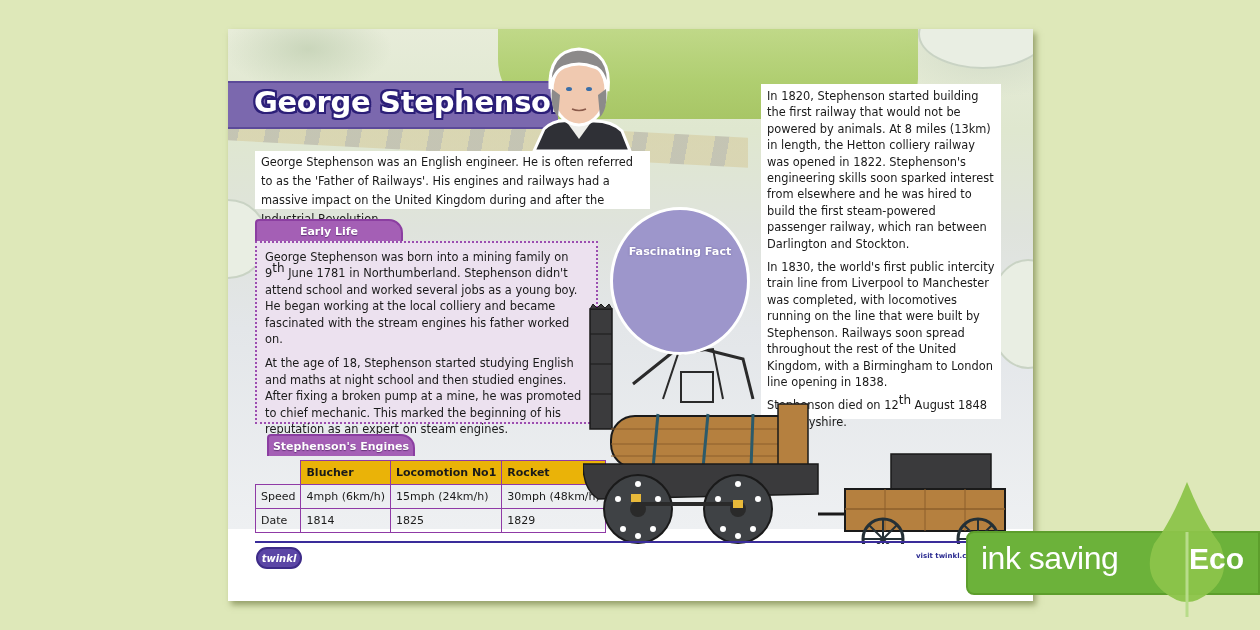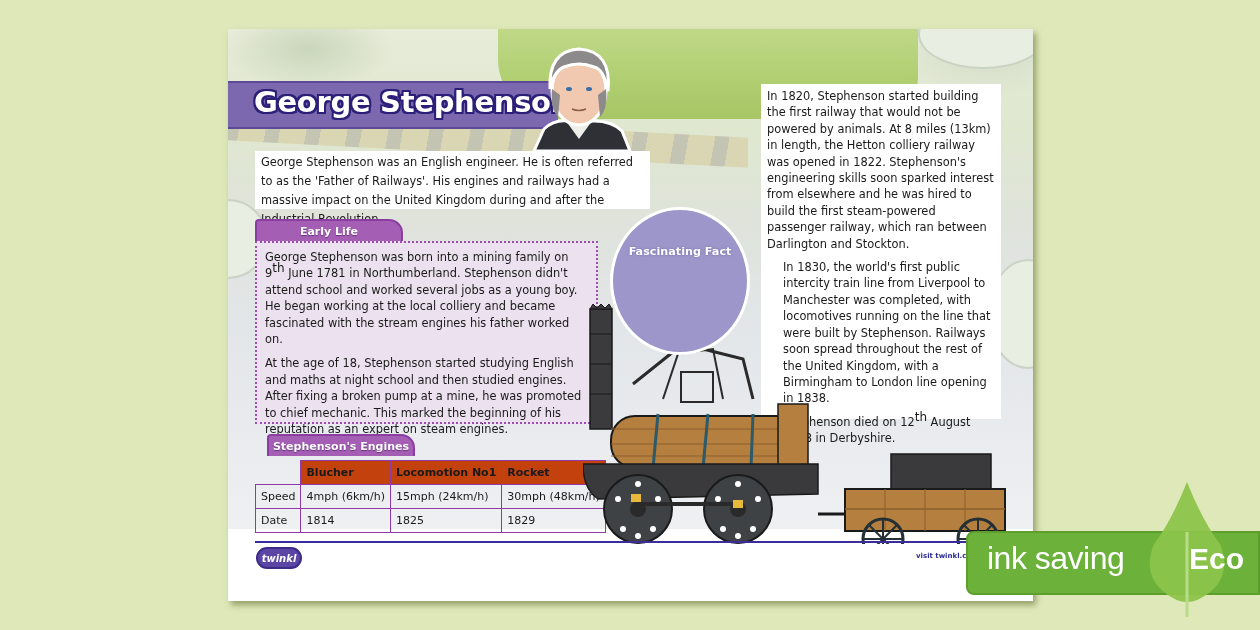--- a/index.html
+++ b/index.html
@@ -88,28 +88,28 @@
     }
     .fact .fact-title { font-weight: bold; }
     table.engines {
       position: absolute; left: 27px; top: 431px; width: 343px;
       border-collapse: collapse; font-size: 11px; color: #1a1a1a;
     }
     table.engines td, table.engines th {
       border: 1.5px solid #8f3aa6; padding: 3px 5px; height: 24px;
       text-align: left; white-space: nowrap;
     }
-    table.engines th { background: #c2410c; font-weight: bold; }
+    table.engines th { background: #eab308; font-weight: bold; }
     table.engines th.blank { border: none; border-right: 1.5px solid #8f3aa6; border-bottom: 1.5px solid #8f3aa6; background: transparent; }
     .rail-box {
       position: absolute; left: 533px; top: 55px; width: 240px; height: 335px;
       background: #ffffff;
       padding: 4px 6px; font-size: 11.4px; line-height: 16.4px; color: #1a1a1a;
     }
-    .rail-box p + p { margin-top: 7px; margin-left: 16px; }
+    .rail-box p + p { margin-top: 7px; }
     .footer-line {
       position: absolute; left: 27px; top: 512px; width: 755px; height: 2px; background: #3a2c9a;
     }
     .twinkl-logo {
       position: absolute; left: 28px; top: 518px; width: 46px; height: 22px;
       background: #5b46a6; border-radius: 12px; border: 2px solid #3d2b88;
       color: #fff; font-size: 10px; font-weight: bold; font-style: italic;
       display: flex; align-items: center; justify-content: center;
     }
     .visit {
@@ -121,21 +121,20 @@
     
     .eco-bar {
       position: absolute; left: 966px; top: 531px; width: 294px; height: 64px;
       background: #6cb23a; border: 2px solid #5d9e2c;
       border-radius: 8px 0 0 8px;
     }
     .eco-text {
       position: absolute; left: 981px; top: 540px;
       font-size: 32px; color: #ffffff; font-family: "Liberation Sans", sans-serif;
       letter-spacing: -0.5px;
-      margin-left: 6px;
     }
     .eco-leaf { position: absolute; left: 1148px; top: 482px; width: 78px; height: 135px; }
     .eco-word {
       position: absolute; left: 1157px; top: 542px;
       font-size: 30px; font-weight: bold; color: #ffffff; font-family: "Liberation Sans", sans-serif; margin-left: 32px;
     }
   </style>
 </head>
 <body>
 

